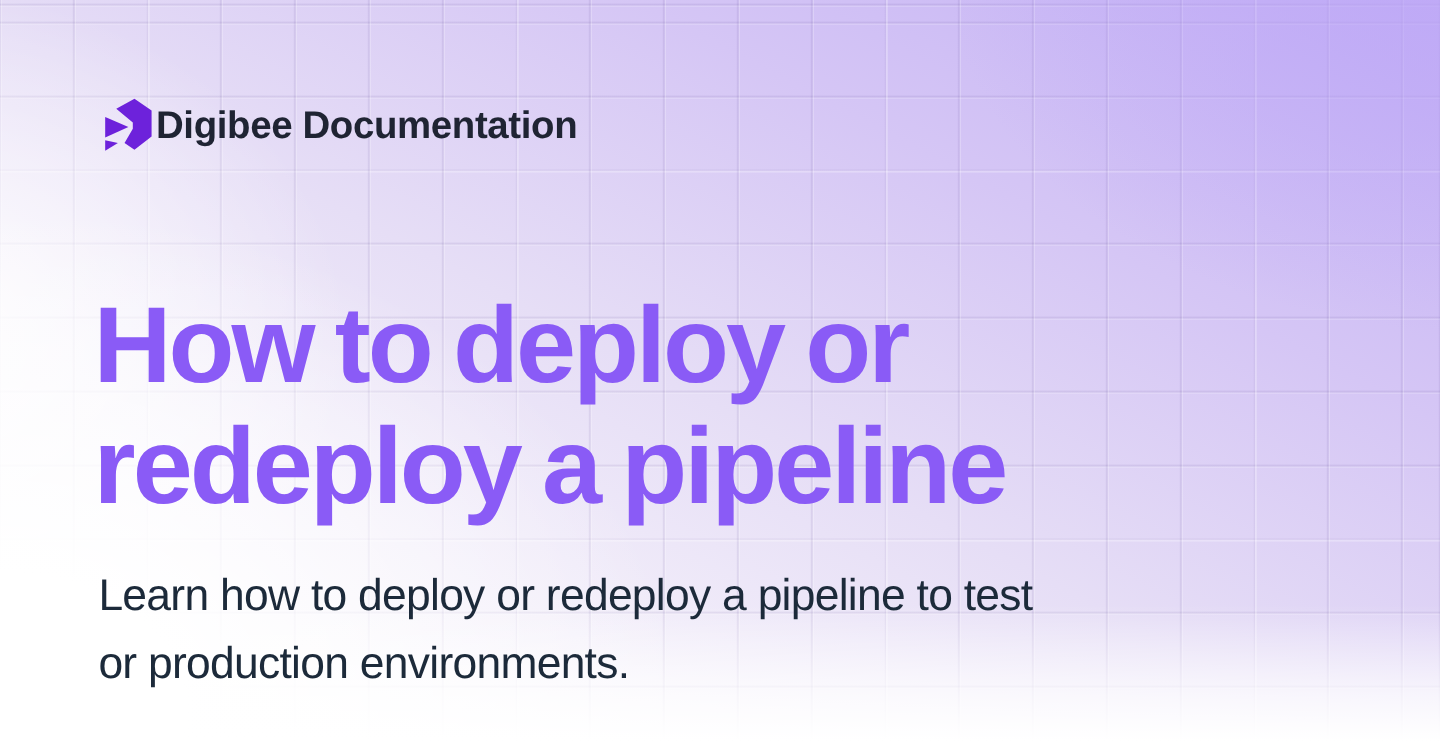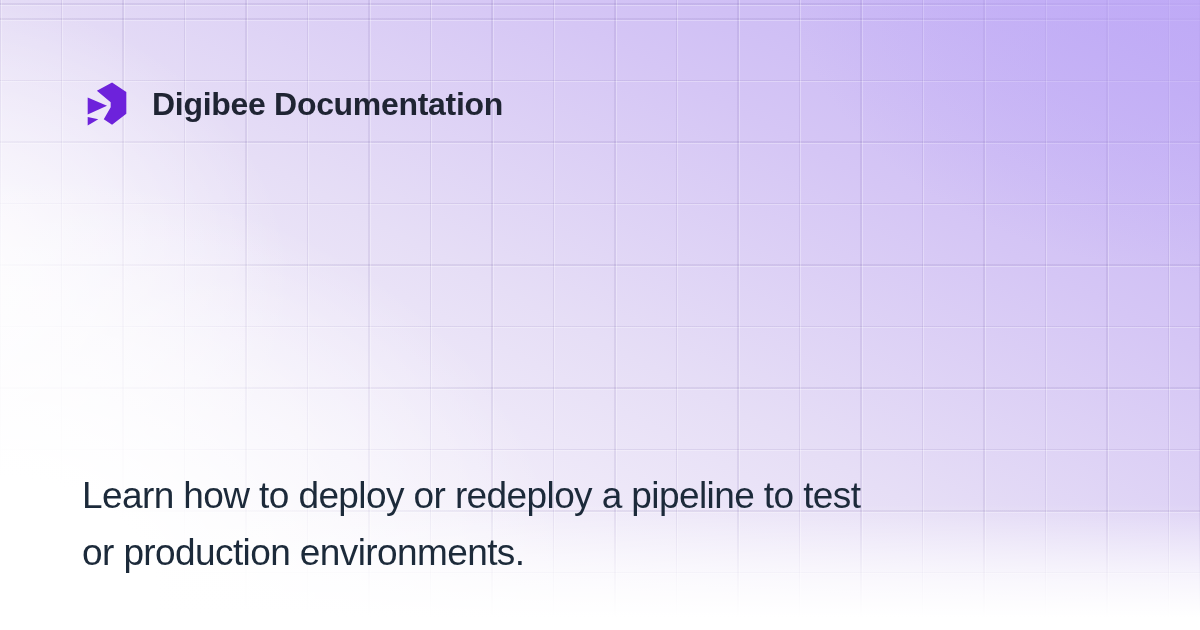--- a/index.html
+++ b/index.html
@@ -51,21 +51,21 @@
   }
 
   .content { position: absolute; inset: 0; z-index: 2; }
 
   .brand {
     position: absolute;
     left: 84px;
     top: 81px;
     display: flex;
     align-items: center;
-    gap: 22px;
+    gap: 0;
   }
   .brand .logo { width: 46px; height: 46px; display: block; flex: 0 0 auto; }
   .brand .logo svg { width: 100%; height: 100%; display: block; }
   .brand-name {
     color: #1f2433;
     font-size: 32px;
     font-weight: 700;
     letter-spacing: -0.3px;
     white-space: nowrap;
   }
@@ -118,18 +118,20 @@
           <path fill="#6D22DB" d="M61 3 L92 24 L92 71 L61 95 L43 83 L58 57 L58 46 L28 21 Z"></path>
 
           <path fill="#6D22DB" d="M8 36 L50 54 L8 73 Z"></path>
 
           <path fill="#6D22DB" d="M8 78 L31 83 L8 97 Z"></path>
         </svg>
       </span>
       <span class="brand-name">Digibee Documentation</span>
     </div>
 
+    <h1 class="title">How to deploy or
+redeploy a pipeline</h1>
 
     <p class="subtitle">Learn how to deploy or redeploy a pipeline to test
 or production environments.</p>
 
   </div>
 </div>
 
 </body></html>

